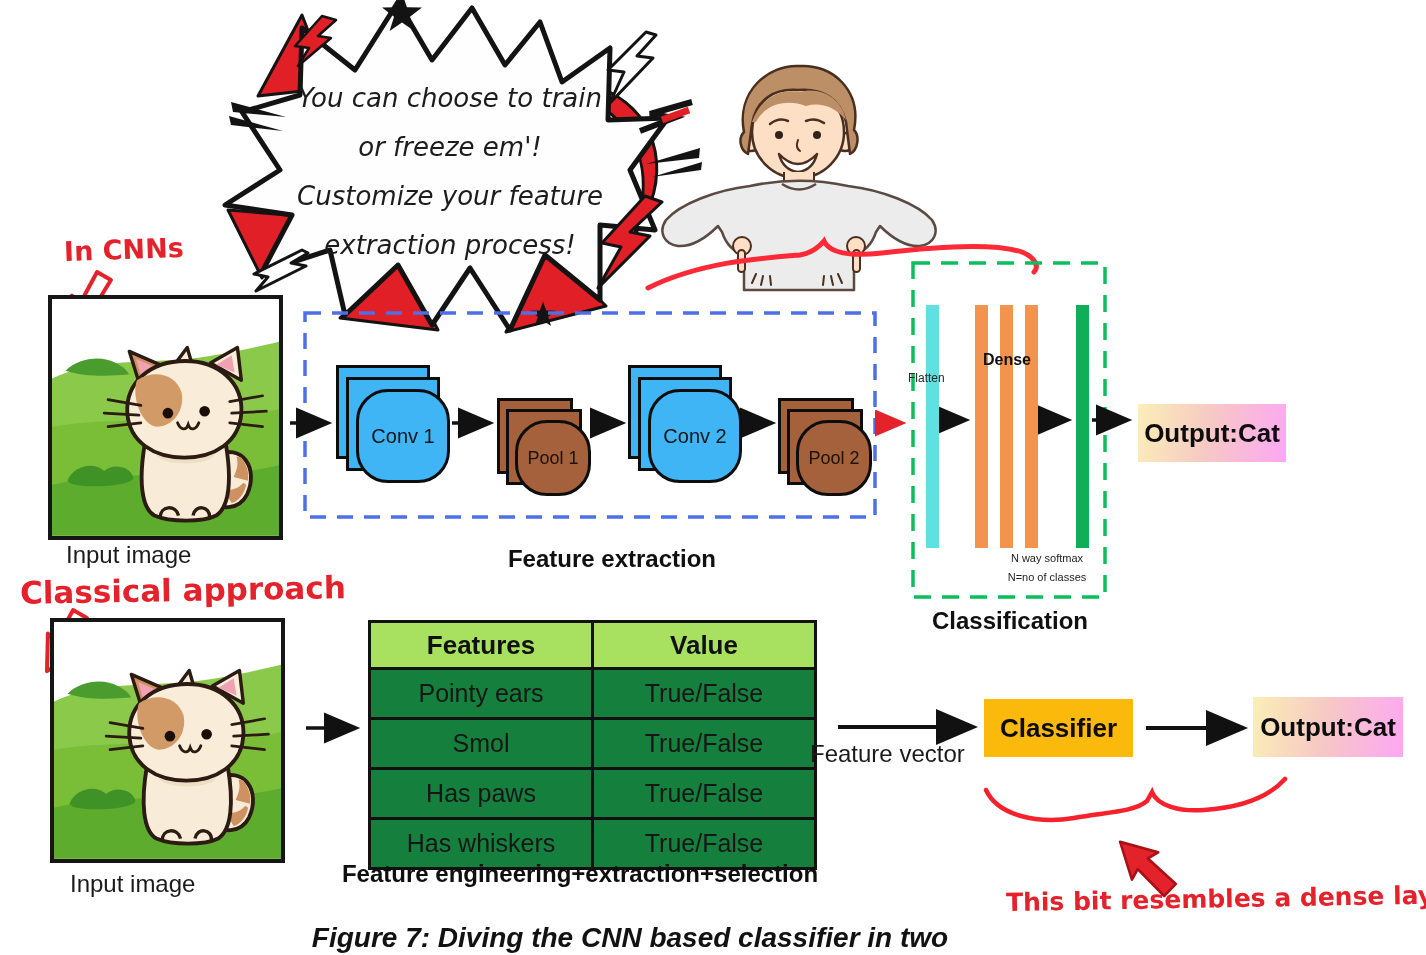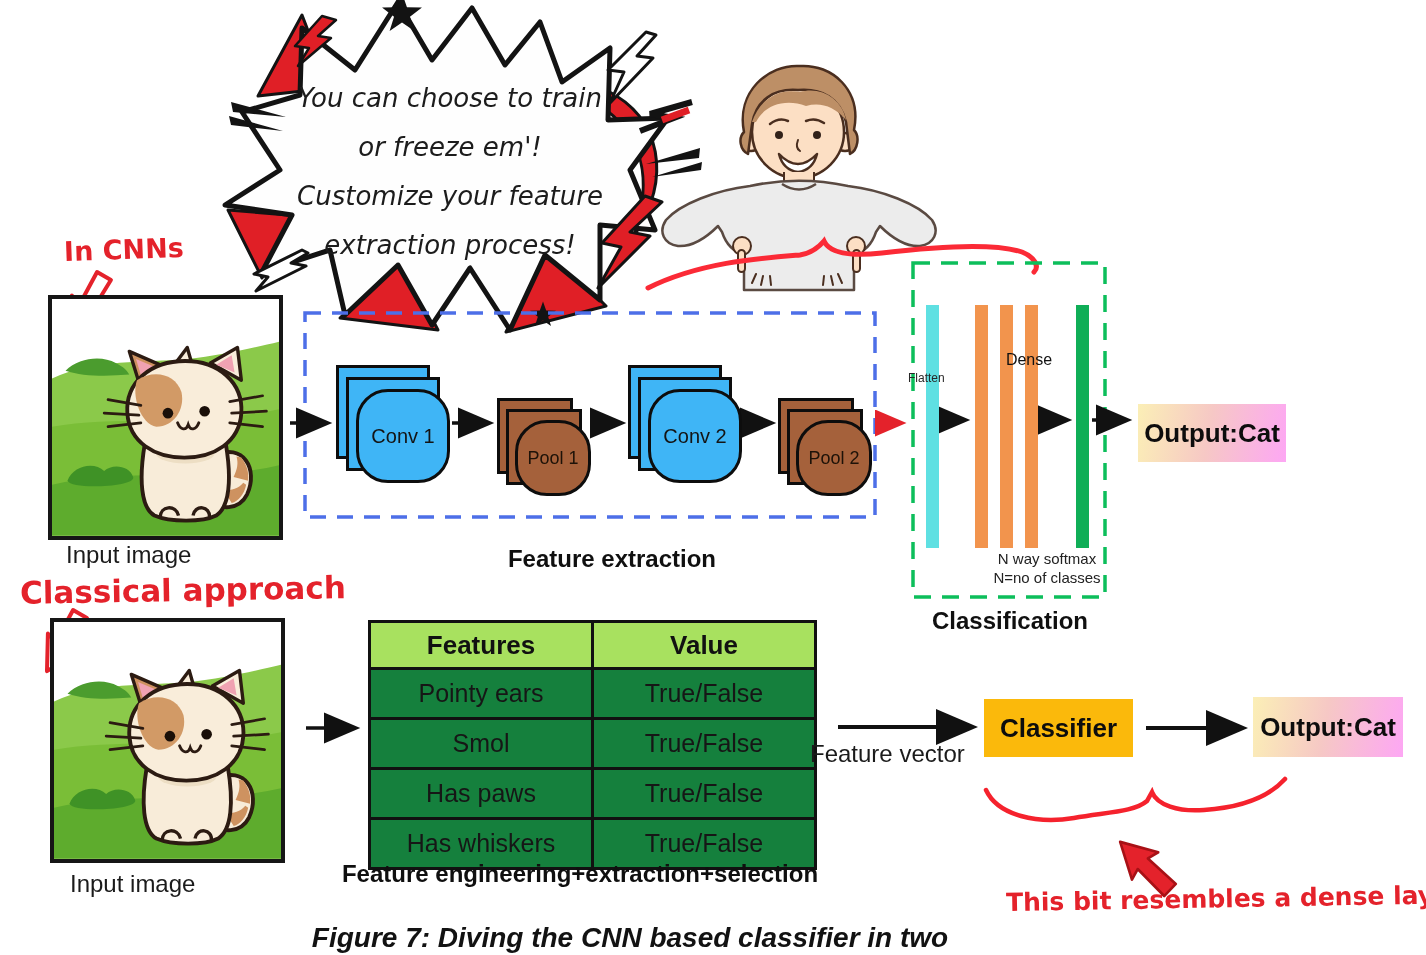--- a/index.html
+++ b/index.html
@@ -43,23 +43,23 @@
   .fe-title{left:462px;top:545px;width:300px;}
   .cls-title{left:910px;top:607px;width:200px;}
 
   
   .bar{position:absolute;width:13px;height:243px;top:305px;}
   .bar-flatten{left:926px;background:#5FE0E2;}
   .bar-o1{left:975px;background:#F2944D;}
   .bar-o2{left:1000px;background:#F2944D;}
   .bar-o3{left:1025px;background:#F2944D;}
   .bar-green{left:1076px;background:#0FAE57;}
-  .lbl-dense{left:975px;top:351px;width:64px;text-align:center;font-weight:normal;font-size:16px;color:#111;padding-left:22px;}
+  .lbl-dense{left:975px;top:351px;width:64px;text-align:center;font-weight:bold;font-size:16px;color:#111;}
   .lbl-flatten{left:908px;top:371px;font-size:12px;color:#272727;}
-  .lbl-softmax{left:967px;top:549px;width:160px;text-align:center;font-size:15px;color:#222;line-height:19px;}
+  .lbl-softmax{left:967px;top:549px;width:160px;text-align:center;font-size:11px;color:#222;line-height:19px;}
 
   
   .grad-box{width:148px;height:58px;display:flex;align-items:center;justify-content:center;
     background:linear-gradient(100deg,#FBEFB6 0%,#F6C8C5 48%,#FDA7F4 100%);
     font-weight:bold;font-size:26px;color:#0d0d0d;}
   .out1{left:1138px;top:404px;}
   .out2{left:1253px;top:697px;height:60px;width:150px;}
   .classifier-box{left:984px;top:699px;width:149px;height:58px;background:#FBB90B;
     display:flex;align-items:center;justify-content:center;font-weight:bold;font-size:26px;color:#0d0d0d;}
 

